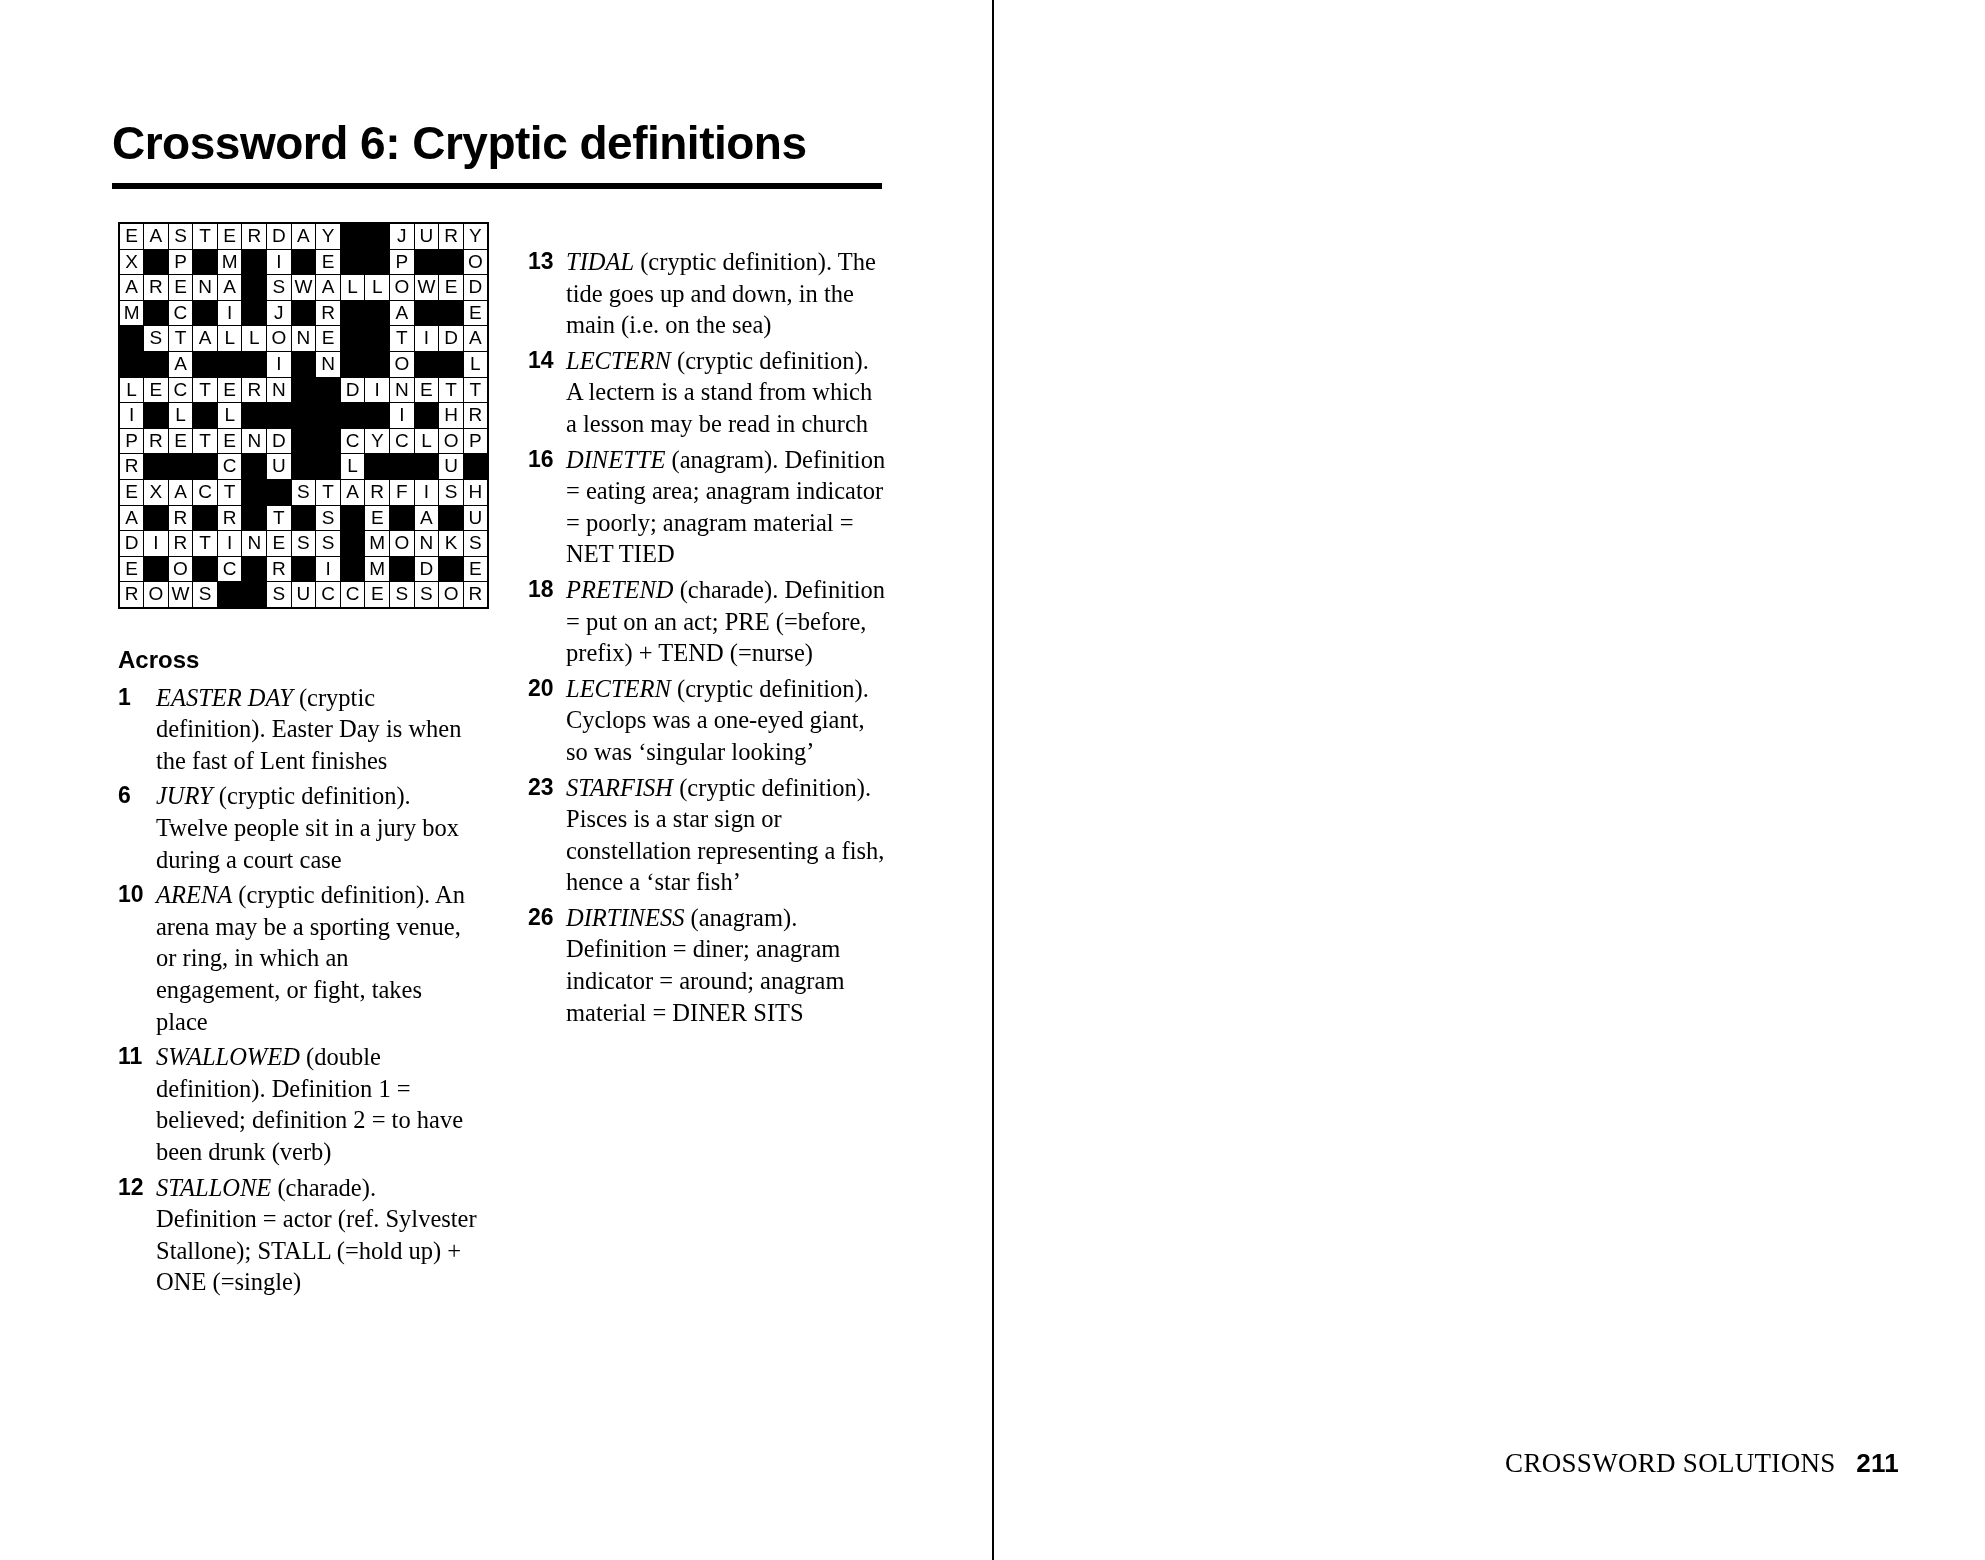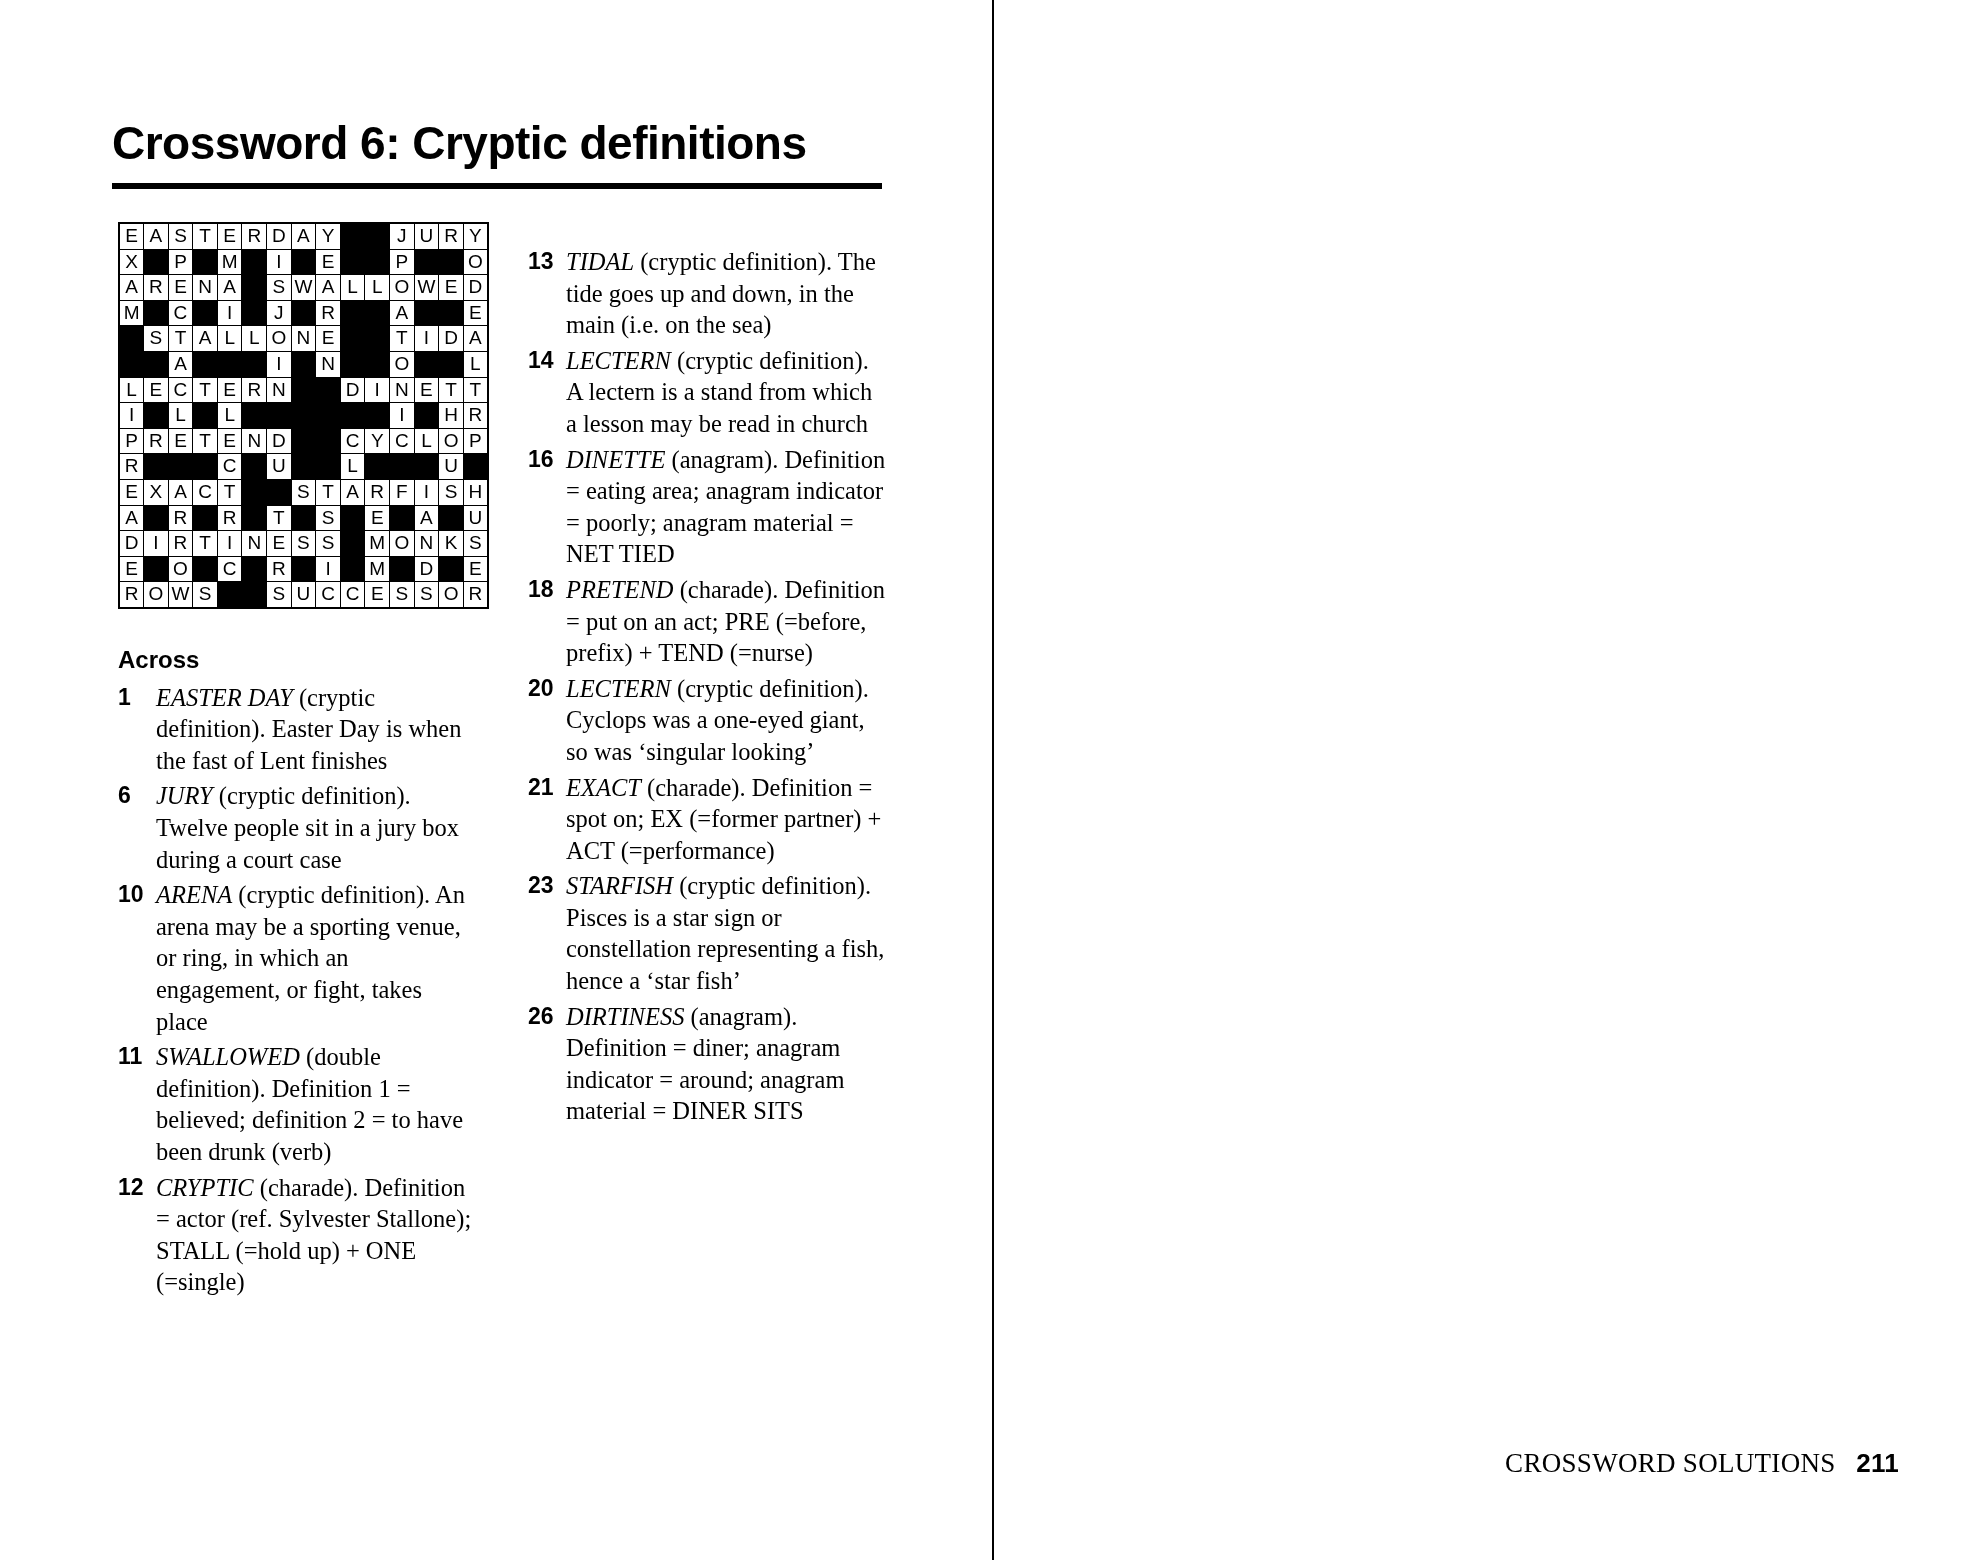--- a/index.html
+++ b/index.html
@@ -453,21 +453,21 @@
           <div class="clue">
             <span class="clue-num">10</span>
             <span class="clue-body"><i>ARENA</i> (cryptic definition). An arena may be a sporting venue, or ring, in which an engagement, or fight, takes place</span>
           </div>
           <div class="clue">
             <span class="clue-num">11</span>
             <span class="clue-body"><i>SWALLOWED</i> (double definition). Definition 1 = believed; definition 2 = to have been drunk (verb)</span>
           </div>
           <div class="clue">
             <span class="clue-num">12</span>
-            <span class="clue-body"><i>CRYPTIC</i> (charade). Definition = actor (ref. Sylvester Stallone); STALL (=hold up) + ONE (=single)</span>
+            <span class="clue-body"><i>STALLONE</i> (charade). Definition = actor (ref. Sylvester Stallone); STALL (=hold up) + ONE (=single)</span>
           </div>
         </div>
     </div>
 
     <div class="col" id="col-b">
       <div id="across-col-b">
           <div class="clue">
             <span class="clue-num">13</span>
             <span class="clue-body"><i>TIDAL</i> (cryptic definition). The tide goes up and down, in the main (i.e. on the sea)</span>
           </div>
@@ -479,24 +479,20 @@
             <span class="clue-num">16</span>
             <span class="clue-body"><i>DINETTE</i> (anagram). Definition = eating area; anagram indicator = poorly; anagram material = NET TIED</span>
           </div>
           <div class="clue">
             <span class="clue-num">18</span>
             <span class="clue-body"><i>PRETEND</i> (charade). Definition = put on an act; PRE (=before, prefix) + TEND (=nurse)</span>
           </div>
           <div class="clue">
             <span class="clue-num">20</span>
             <span class="clue-body"><i>LECTERN</i> (cryptic definition). Cyclops was a one-eyed giant, so was ‘singular looking’</span>
-          </div>
-          <div class="clue">
-            <span class="clue-num">21</span>
-            <span class="clue-body"><i>EXACT</i> (charade). Definition = spot on; EX (=former partner) + ACT (=performance)</span>
           </div>
           <div class="clue">
             <span class="clue-num">23</span>
             <span class="clue-body"><i>STARFISH</i> (cryptic definition). Pisces is a star sign or constellation representing a fish, hence a ‘star fish’</span>
           </div>
           <div class="clue">
             <span class="clue-num">26</span>
             <span class="clue-body"><i>DIRTINESS</i> (anagram). Definition = diner; anagram indicator = around; anagram material = DINER SITS</span>
           </div>
         </div>

